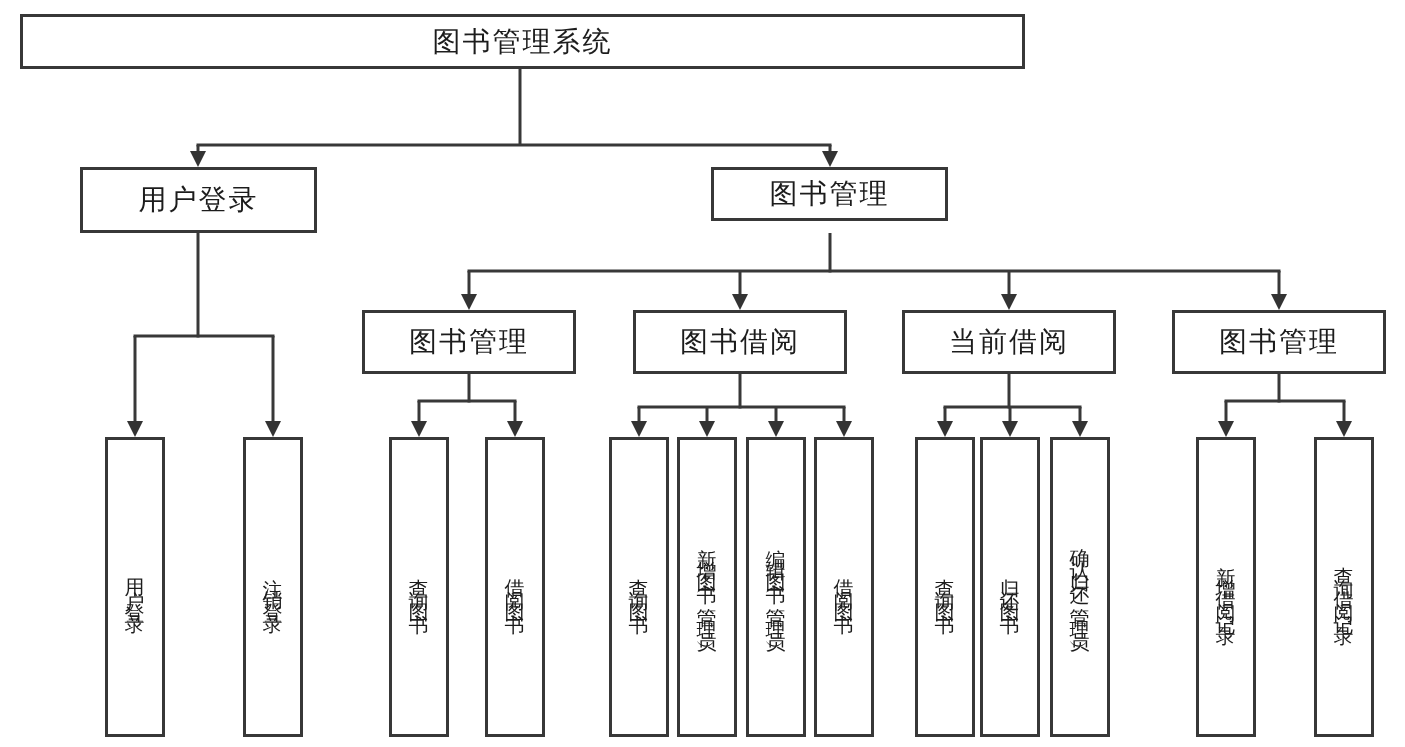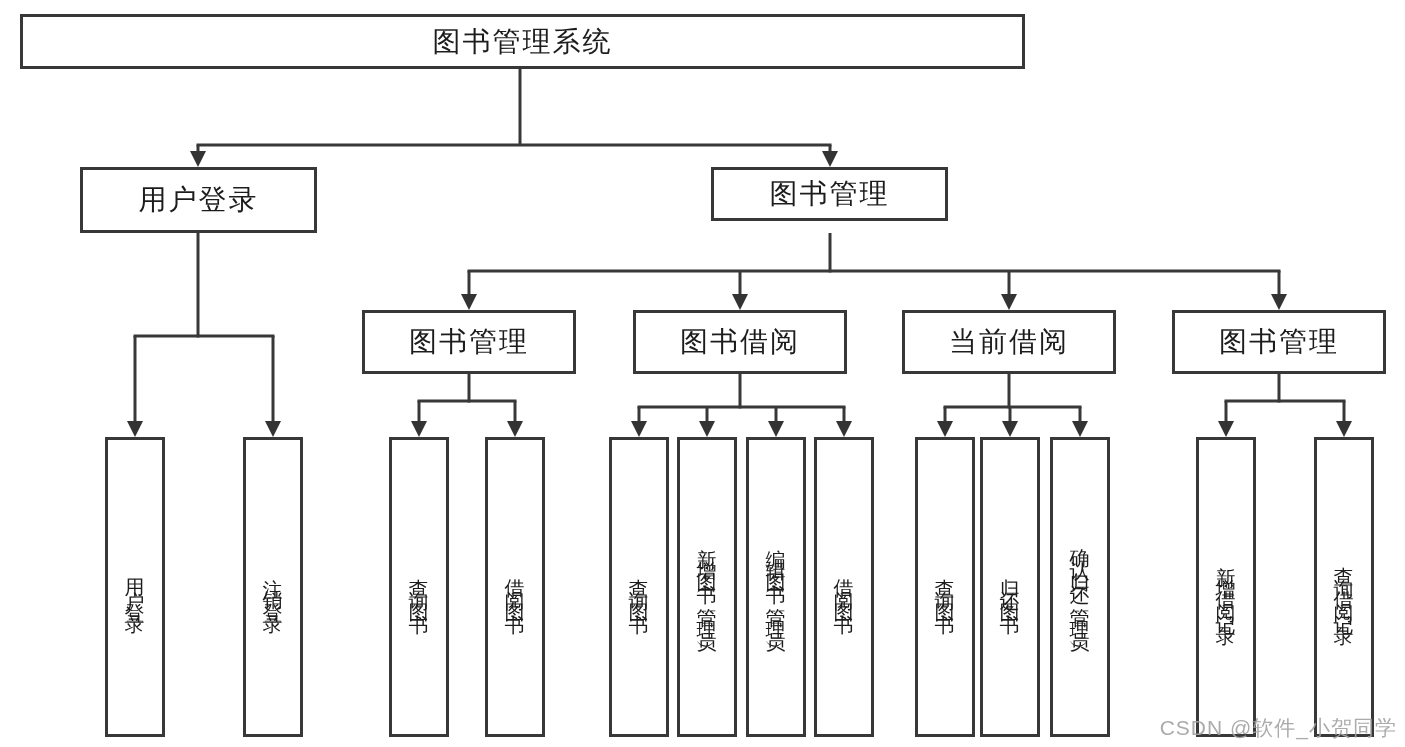--- a/index.html
+++ b/index.html
@@ -158,15 +158,14 @@
     <span class="vtext">确认归还（管理员）</span>
   </div>
 
   <div class="box" style="left:1196px; top:437px; width:60px; height:300px">
     <span class="vtext">新增借阅记录</span>
   </div>
   <div class="box" style="left:1314px; top:437px; width:60px; height:300px">
     <span class="vtext">查询借阅记录</span>
   </div>
 
-  <div class="watermark">CSDN @软件_小贺同学</div>
 
 </div>
 
 </body></html>

